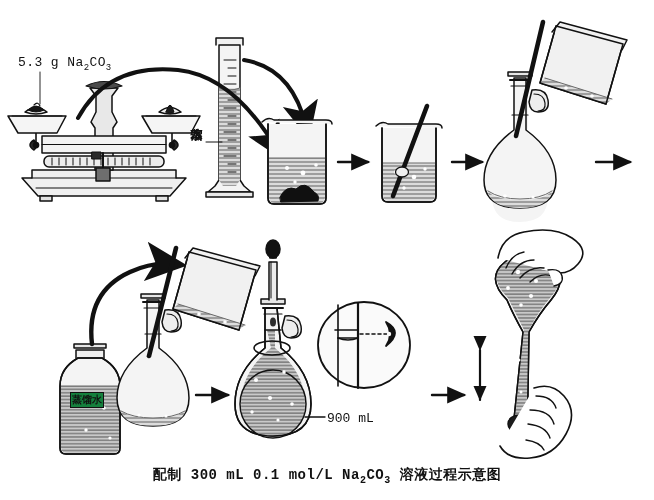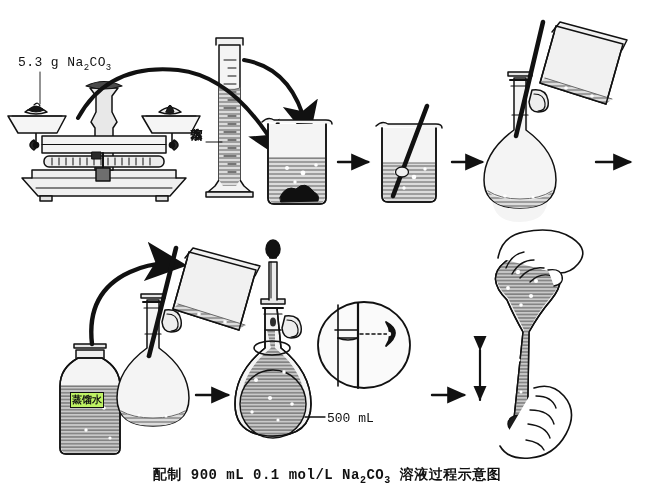--- a/index.html
+++ b/index.html
@@ -12,21 +12,21 @@
   .lbl-naco{left:18px;top:55px;font-size:13px;letter-spacing:.4px;}
   .lbl-naco sub{font-size:9px;}
   .lbl-500{left:327px;top:411px;font-size:13px;}
   .lbl-cap{left:0;top:466px;width:654px;text-align:center;font-size:14px;font-weight:bold;
            letter-spacing:.5px;}
   .lbl-cap sub{font-size:10px;font-weight:bold;}
   .vtext{position:absolute;writing-mode:vertical-rl;text-orientation:upright;
          font-family:"DejaVu Sans",sans-serif;font-weight:bold;font-size:12px;line-height:1.05;}
   .v-cyl{left:190px;top:118px;}
   .bottle-lab{position:absolute;left:70px;top:392px;font-family:"DejaVu Sans",sans-serif;
-              font-weight:bold;font-size:10px;background:#bef264;border:1px solid #111;
+              font-weight:bold;font-size:10px;background:#15803d;border:1px solid #111;
               padding:0 1px;letter-spacing:0px;}
 </style>
 </head>
 <body>
 
 <div id="stage">
 
   <svg class="layer" viewBox="0 0 654 500">
     <defs>
 
@@ -380,19 +380,19 @@
   </svg>
 
   <div class="lbl lbl-naco">
     <span>5.3 g Na</span><sub>2</sub><span>CO</span><sub>3</sub>
   </div>
 
   <div class="vtext v-cyl">蒸馏水</div>
 
   <div class="bottle-lab">蒸馏水</div>
 
-  <div class="lbl lbl-500">500 mL</div>
+  <div class="lbl lbl-500">900 mL</div>
 
   <div class="lbl lbl-cap">
-    <span>配制 900 mL 0.1 mol/L Na</span><sub>2</sub><span>CO</span><sub>3</sub><span> 溶液过程示意图</span>
+    <span>配制 300 mL 0.1 mol/L Na</span><sub>2</sub><span>CO</span><sub>3</sub><span> 溶液过程示意图</span>
   </div>
 
 </div>
 
 </body></html>

